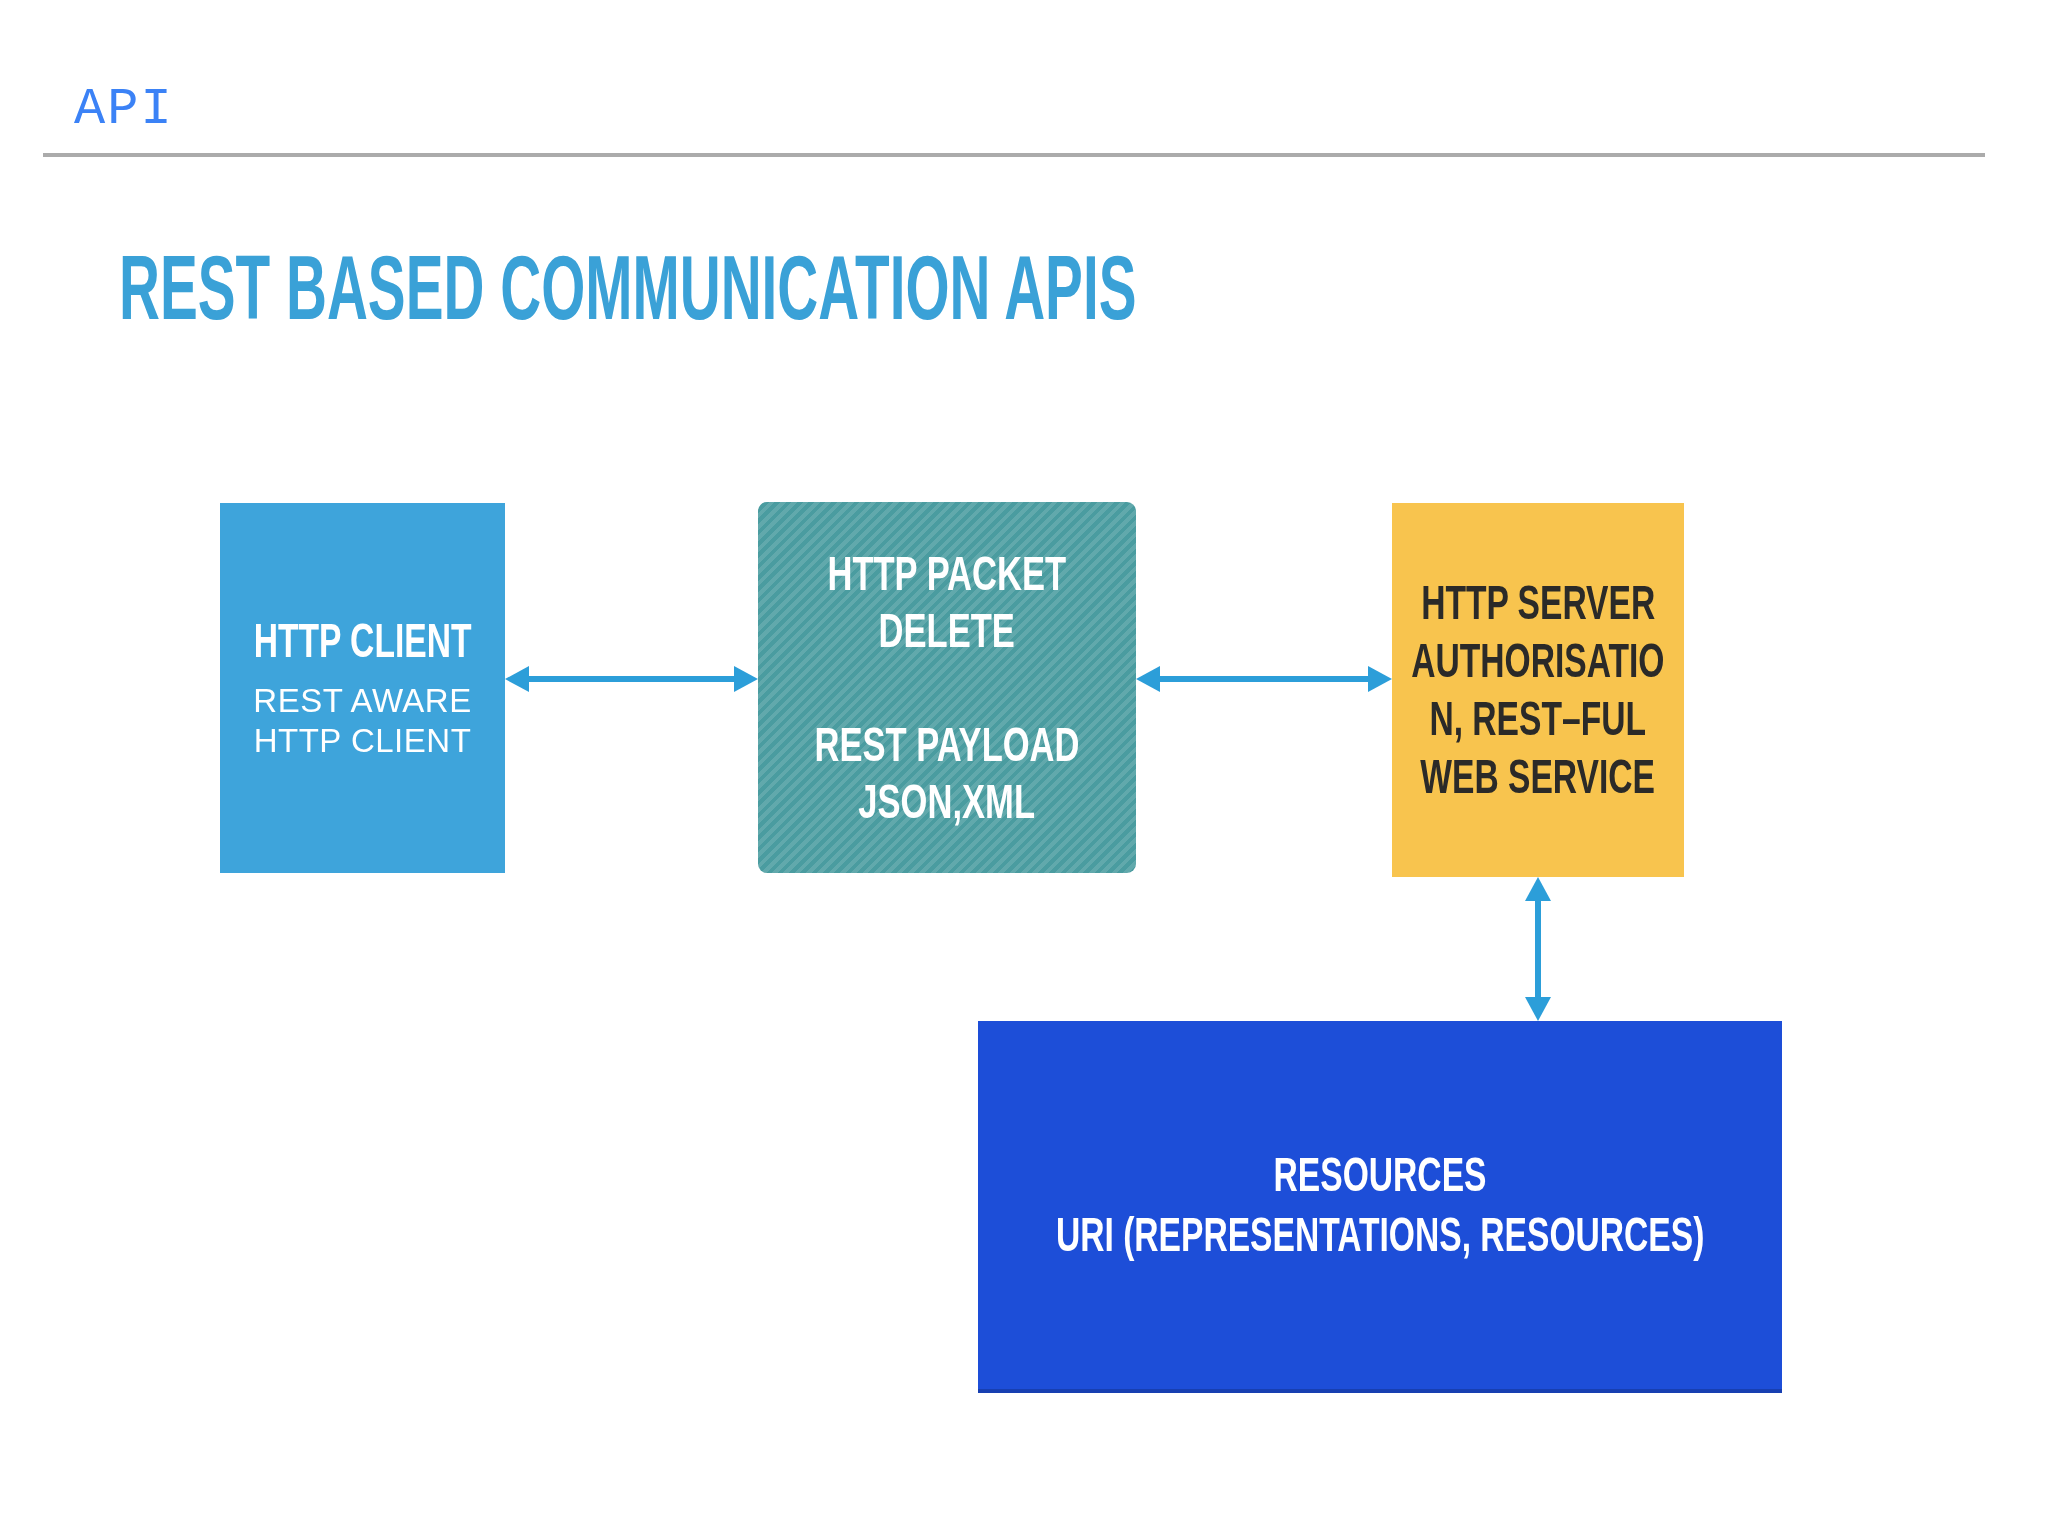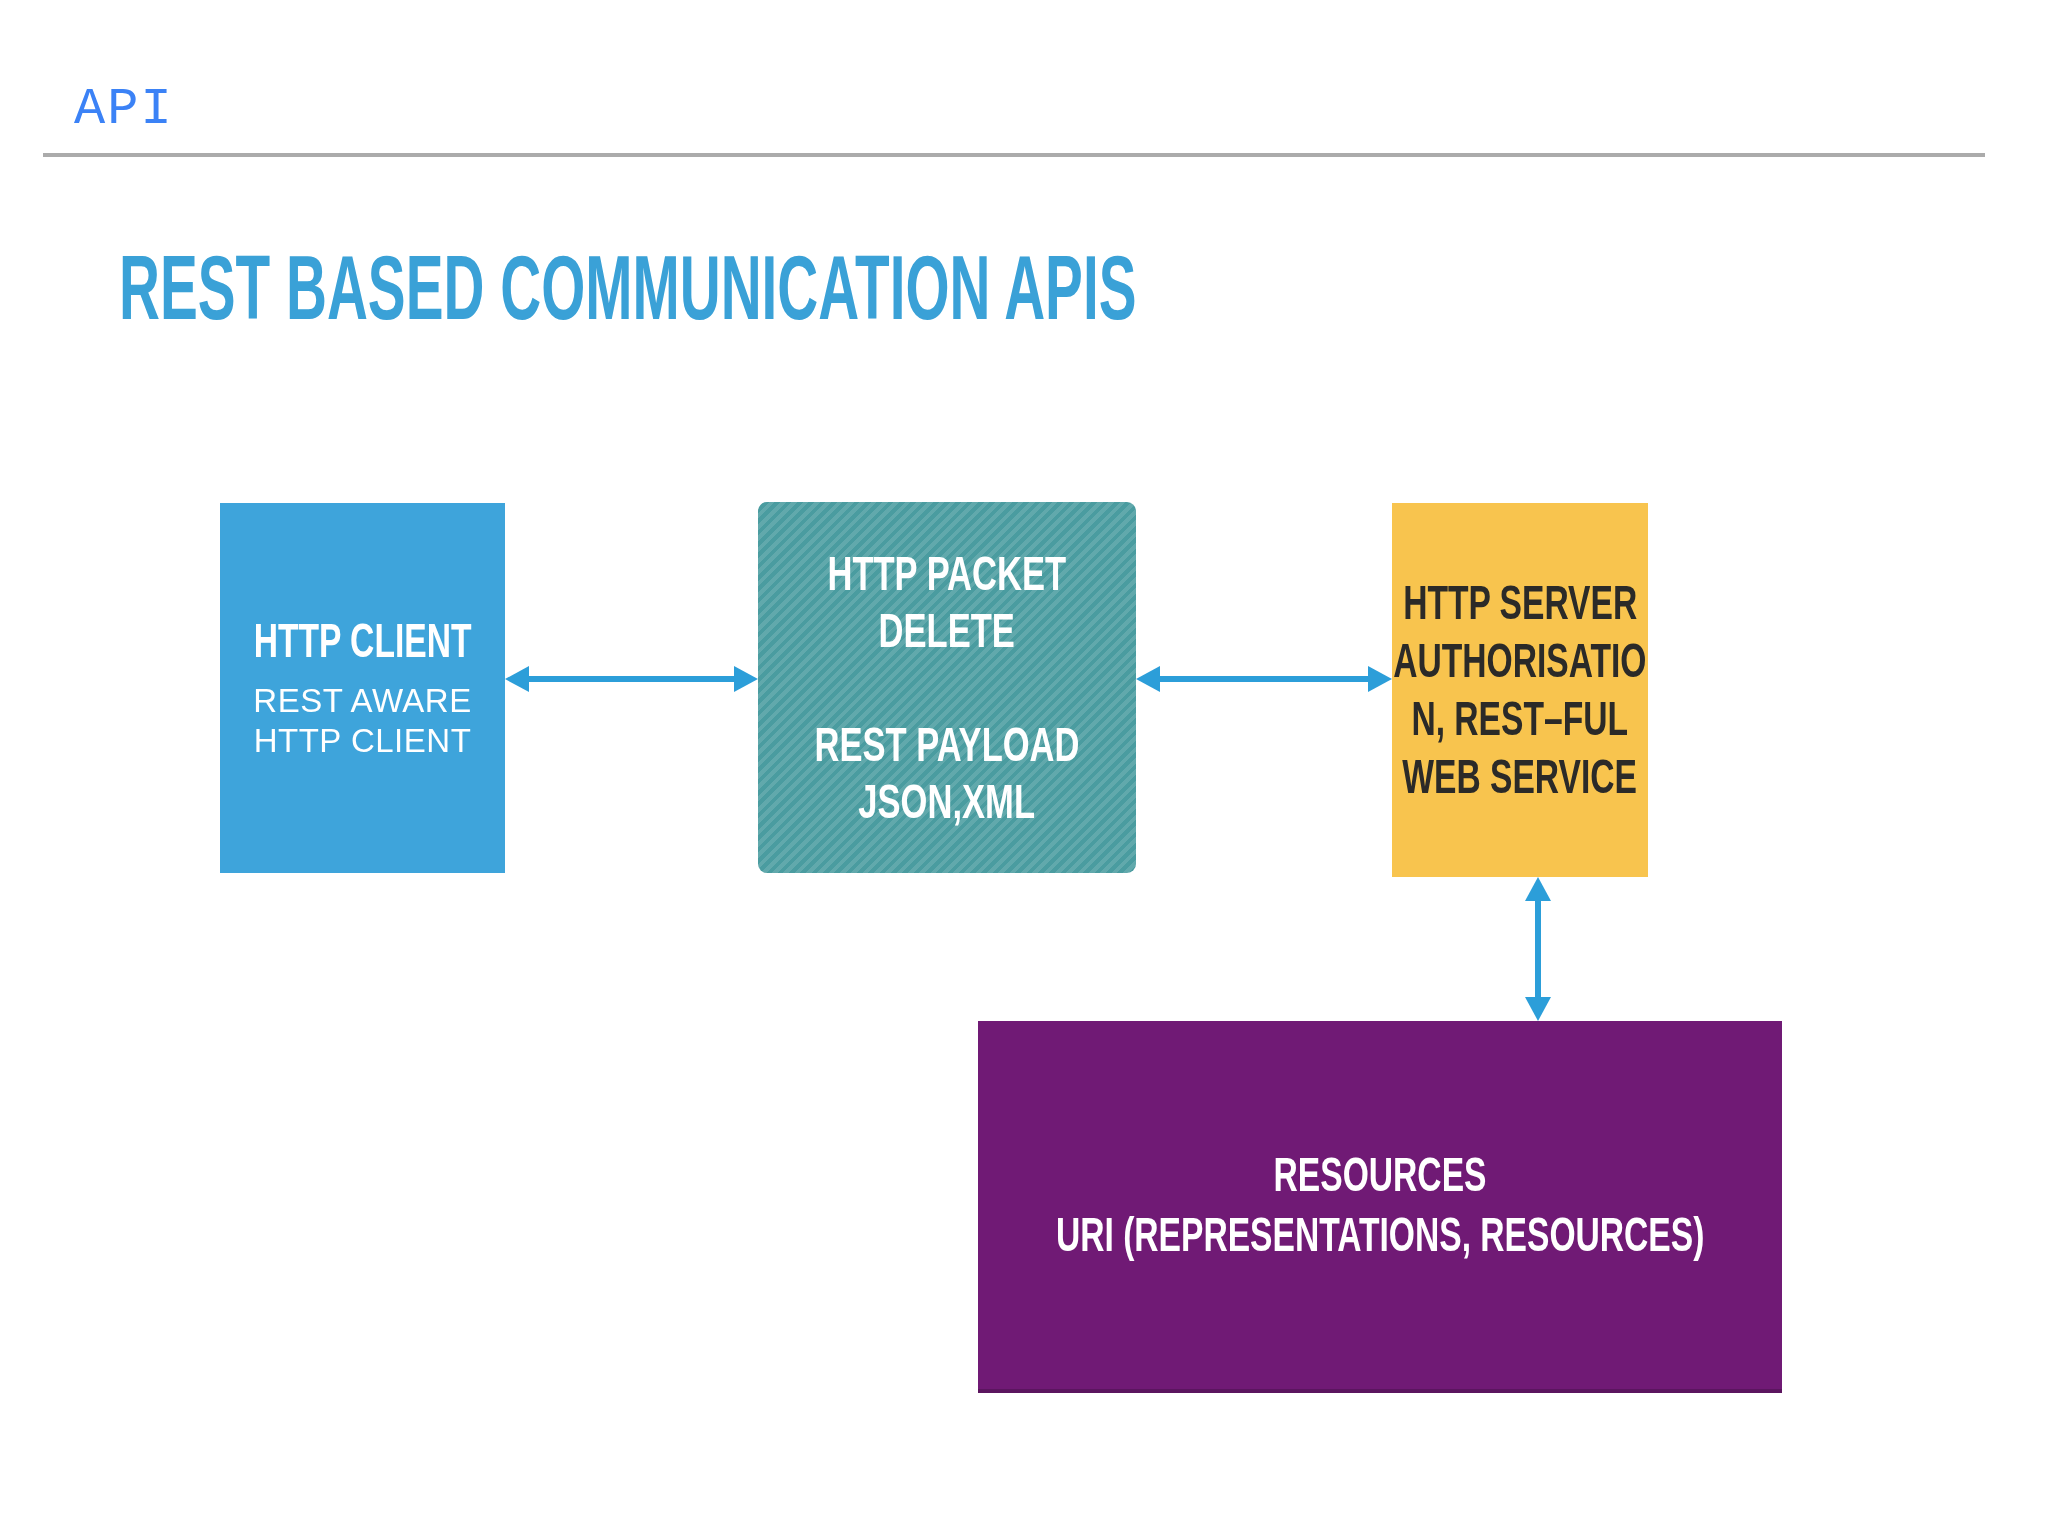--- a/index.html
+++ b/index.html
@@ -26,21 +26,21 @@
   .client-heading{height:52px;line-height:52px;font-size:48px;margin-bottom:14px;}
   .client-sub-line{height:40px;line-height:40px;font-size:33px;letter-spacing:.5px;font-weight:400;}
 
   
   .box-packet{left:758px;top:502px;width:378px;height:371px;color:#ffffff;
      background-image:repeating-linear-gradient(135deg, rgba(255,255,255,.13) 0 4px, rgba(255,255,255,0) 4px 8px);}
   .packet-line{height:57px;line-height:57px;font-size:48px;}
   .packet-line .cond{transform:scaleX(.72);}
 
   
-  .box-server{left:1392px;top:503px;width:256px;height:374px;}
+  .box-server{left:1392px;top:503px;width:292px;height:374px;}
   .server-line{height:58px;line-height:58px;font-size:48px;}
 
   
   .box-resources{left:978px;top:1021px;width:804px;height:372px;color:#ffffff;
                  border-bottom:4px solid rgba(0,0,0,.18);box-sizing:border-box;}
   .resources-line{height:60px;line-height:60px;font-size:48px;}
 
   
   .harrow{position:absolute;height:6px;background:var(--arrow);}
   .harrow::before{content:'';position:absolute;left:-24px;top:50%;margin-top:-13px;
@@ -98,21 +98,21 @@
     <div class="server-line">
       <span class="cond">HTTP SERVER</span></div>
     <div class="server-line">
       <span class="cond">AUTHORISATIO</span></div>
     <div class="server-line">
       <span class="cond">N, REST–FUL</span></div>
     <div class="server-line">
       <span class="cond">WEB SERVICE</span></div>
   </div>
 
-  <div class="box box-resources" style="background-color: #701a75;">
+  <div class="box box-resources" style="background-color: #1d4ed8;">
     <div class="resources-line">
       <span class="cond">RESOURCES</span></div>
     <div class="resources-line">
       <span class="cond">URI (REPRESENTATIONS, RESOURCES)</span></div>
   </div>
 
   <div class="harrow a-client-packet" style="background-color: rgb(44, 158, 217);"></div>
   <div class="harrow a-packet-server" style="background-color: rgb(44, 158, 217);"></div>
   <div class="varrow a-server-resources" style="background-color: rgb(44, 158, 217);"></div>
 

